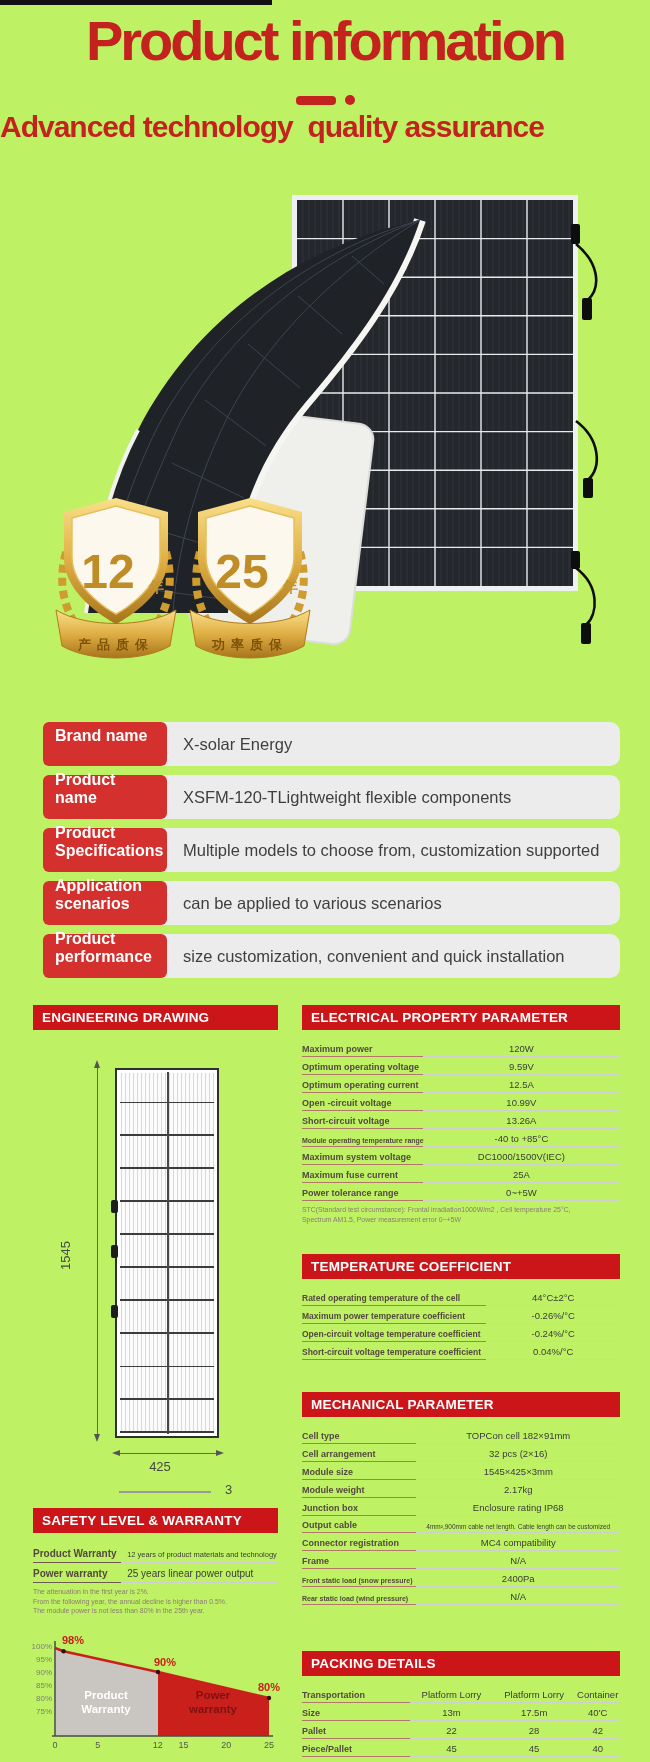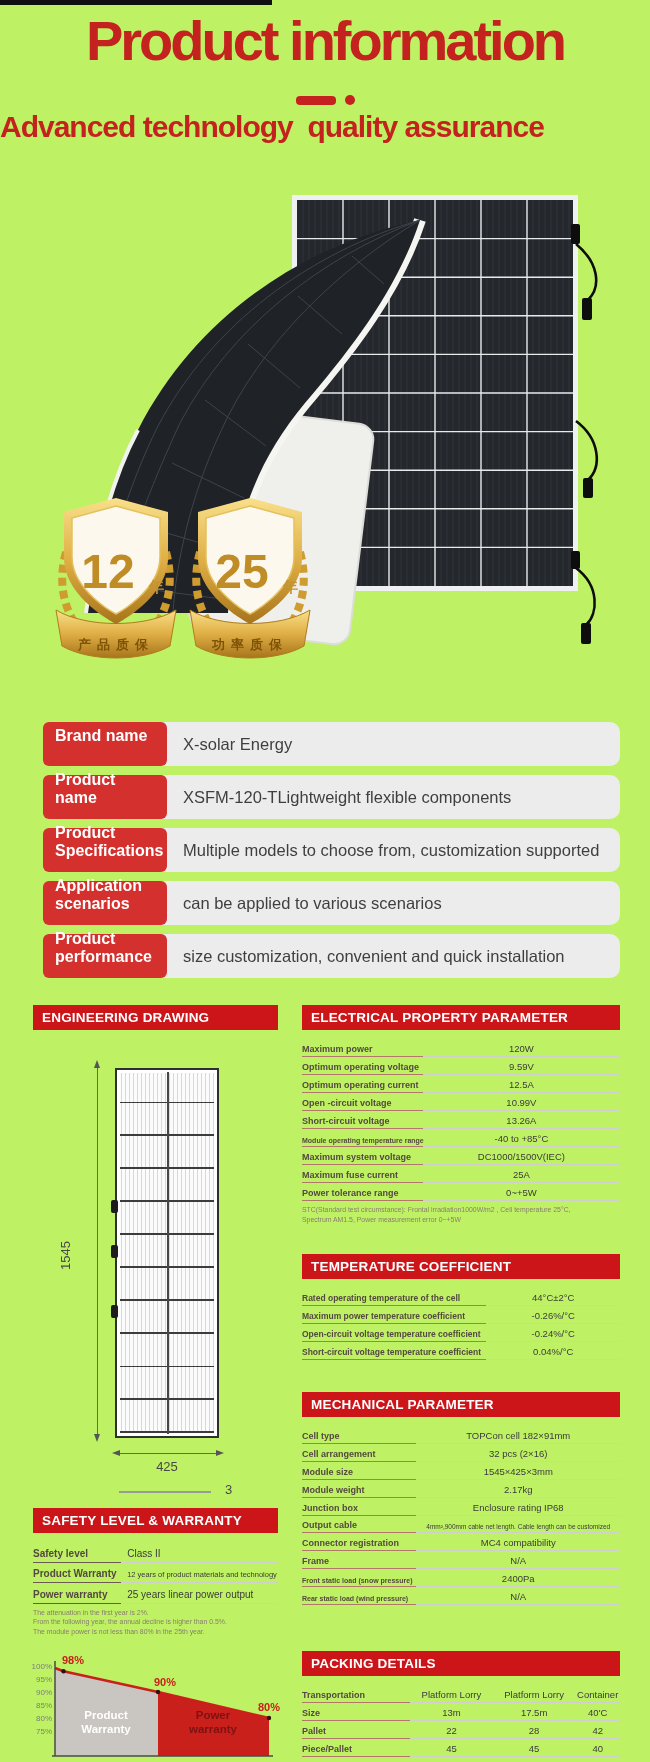--- a/index.html
+++ b/index.html
@@ -76,21 +76,21 @@
   .ed-jbox{position:absolute;left:-6px;width:7px;height:13px;background:#1d1d1d;border-radius:2px;}
   .ed-vdim{position:absolute;left:64px;top:38px;height:370px;border-left:1px solid #666;}
   .arr{position:absolute;width:0;height:0;}
   .arr-up{left:61px;top:30px;border-left:3.5px solid transparent;border-right:3.5px solid transparent;border-bottom:8px solid #555;}
   .arr-dn{left:61px;top:404px;border-left:3.5px solid transparent;border-right:3.5px solid transparent;border-top:8px solid #555;}
   .arr-lf{left:79px;top:420px;border-top:3.5px solid transparent;border-bottom:3.5px solid transparent;border-right:8px solid #555;}
   .arr-rt{left:183px;top:420px;border-top:3.5px solid transparent;border-bottom:3.5px solid transparent;border-left:8px solid #555;}
   .ed-hlabel{position:absolute;left:10px;top:218px;width:44px;text-align:center;font-size:13px;color:#474747;
              transform:rotate(-90deg);}
   .ed-wdim{position:absolute;left:85px;top:423px;width:99px;border-top:1px solid #666;}
-  .ed-wlabel{position:absolute;left:82px;top:429px;width:104px;text-align:center;font-size:13px;color:#474747;}
+  .ed-wlabel{position:absolute;left:75px;top:429px;width:104px;text-align:center;font-size:13px;color:#474747;}
   .ed-tline{position:absolute;left:86px;top:461px;width:92px;border-top:2px solid #9a9a9a;}
   .ed-tlabel{position:absolute;left:192px;top:452px;font-size:13px;color:#474747;}
 
   
   .chart-wrap{margin-top:16px;}
   .chart-wrap svg{overflow:visible;}
 </style>
 </head>
 <body>
 
@@ -230,24 +230,20 @@
       <div class="arr arr-lf"></div>
       <div class="arr arr-rt"></div>
       <div class="ed-wlabel">425</div>
       <div class="ed-tline"></div>
       <div class="ed-tlabel">3</div>
     </div>
 
     <div class="banner">SAFETY LEVEL &amp; WARRANTY</div>
     <div class="ptable t-sf">
       <div class="prow">
-        <div class="plabel">Safety level</div>
-        <div class="pvalue">Class II</div>
-      </div>
-      <div class="prow">
         <div class="plabel">Product Warranty</div>
         <div class="pvalue v-sf2">12 years of product materials and technology</div>
       </div>
       <div class="prow">
         <div class="plabel">Power warranty</div>
         <div class="pvalue">25 years linear power output</div>
       </div>
     </div>
     <div class="note-sm">
       <div>The attenuation in the first year is 2%.</div>

